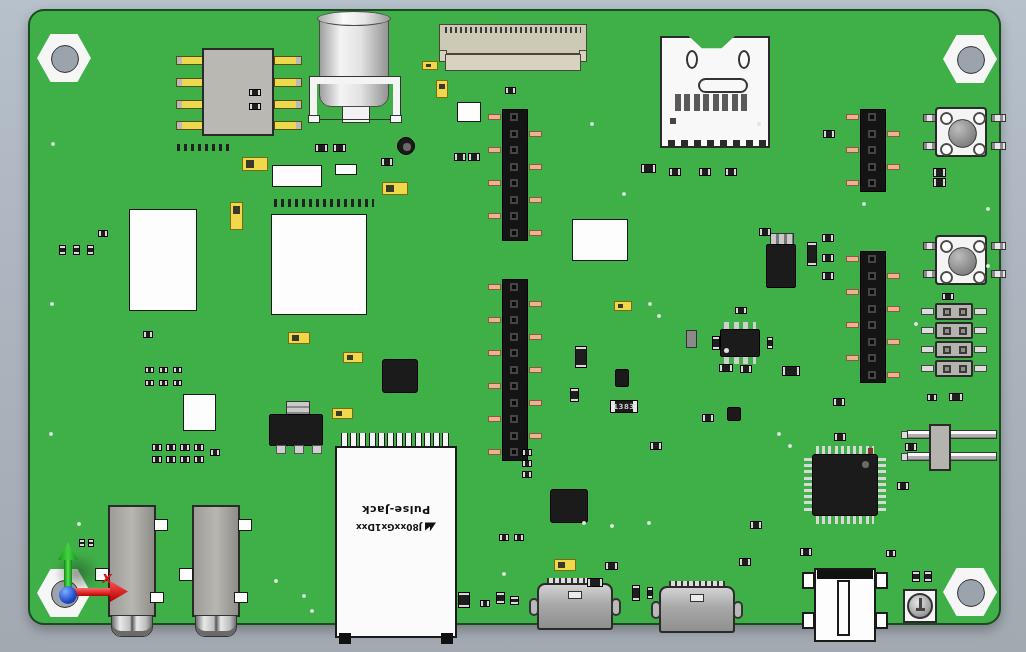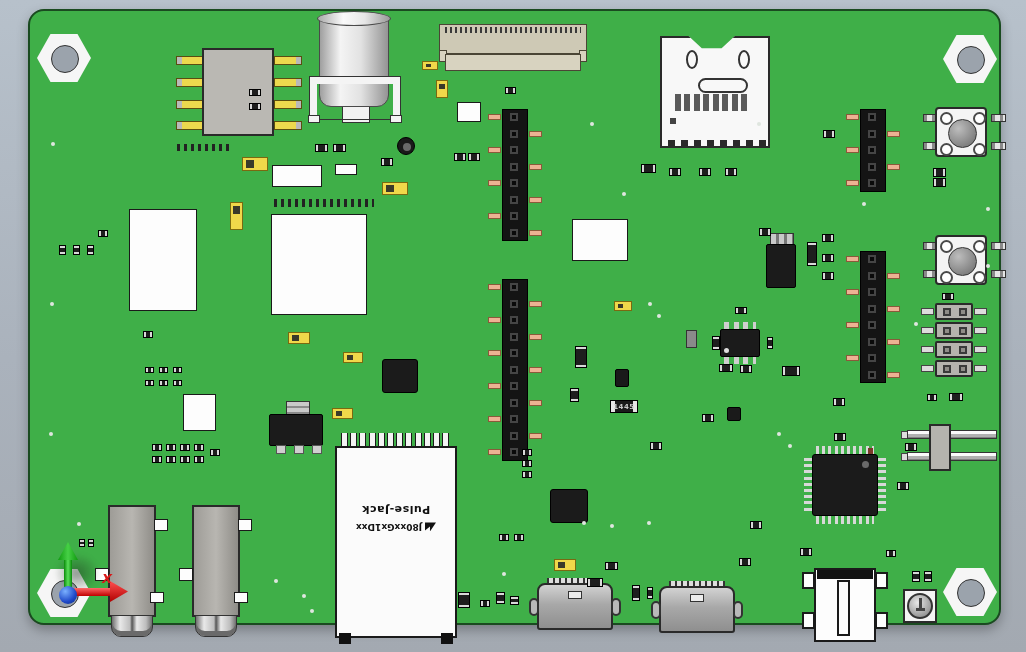--- a/index.html
+++ b/index.html
@@ -112,21 +112,21 @@
 
     <div class="abs" style="left:736px;top:222px;width:30px;height:64px;">
       <div class="abs" style="left:4px;top:0;width:24px;height:12px;background:repeating-linear-gradient(90deg,#c9c9c9 0 5px,#777 5px 8px);border:1px solid #333;"></div>
       <div class="abs blackbody" style="left:0;top:11px;width:30px;height:44px;"></div>
     </div>
 
     <div class="abs blackbody" style="left:352px;top:348px;width:36px;height:34px;border-radius:3px;"></div>
     <div class="abs blackbody" style="left:520px;top:478px;width:38px;height:34px;border-radius:3px;"></div>
 
     <div class="abs r1206" style="left:580px;top:389px;width:28px;height:13px;">
-      <span>1445</span>
+      <span>1383</span>
     </div>
 
     <div class="abs" style="left:305px;top:422px;width:124px;height:216px;">
       <div class="abs" style="left:6px;top:0;width:110px;height:14px;background:repeating-linear-gradient(90deg,#1a1a1a 0 1px,#f4f4f4 1px 6px,#1a1a1a 6px 7px,rgba(0,0,0,0) 7px 9.2px);"></div>
       <div class="abs" style="left:0;top:13px;width:122px;height:192px;background:#fbfbfb;border:2px solid #1a1a1a;">
         <div class="abs enet-text" style="left:8px;top:55px;width:102px;">
           <div class="enet-part">
             <span class="pulse-logo"></span>
             <span>J80xxGx1Dxx</span>
           </div>

